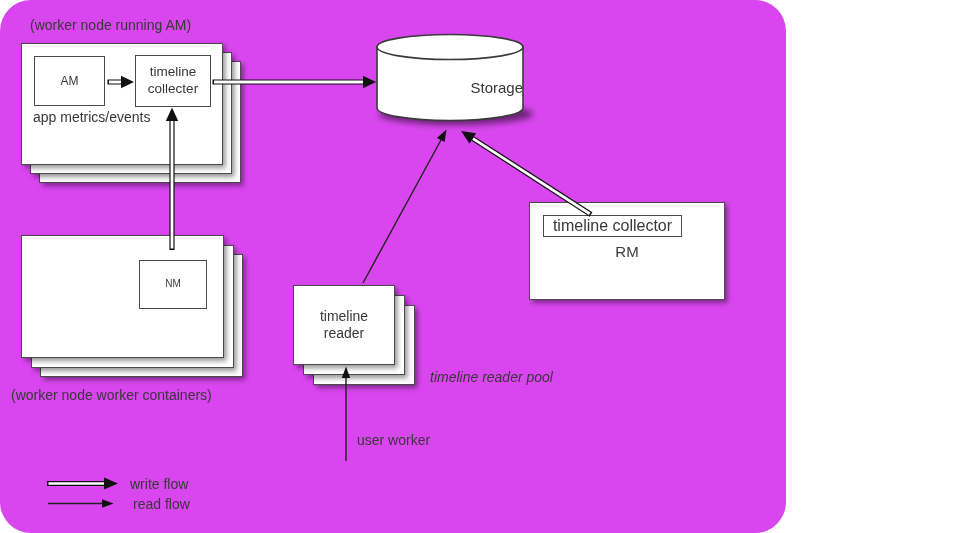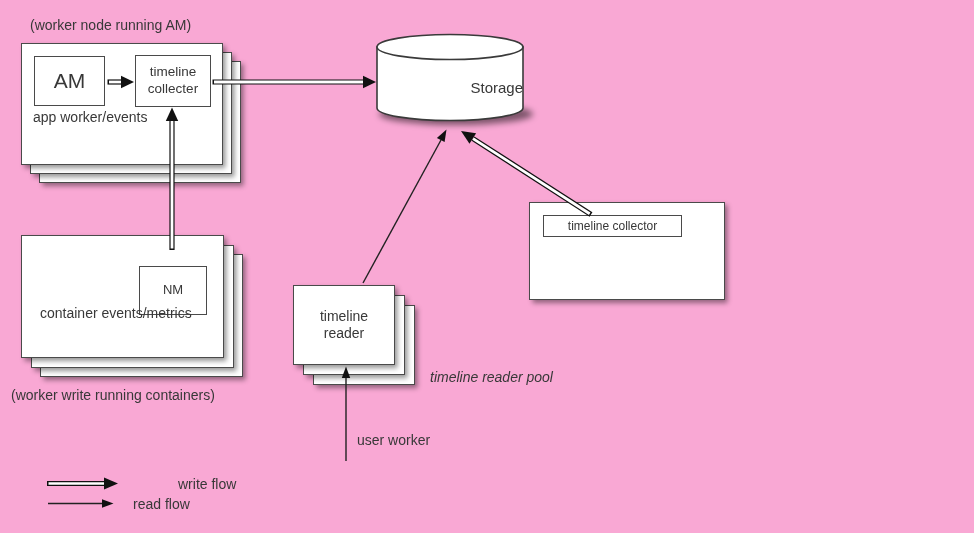--- a/index.html
+++ b/index.html
@@ -1,18 +1,18 @@
 <!DOCTYPE html>
 <html><head>
 <meta charset="utf-8">
 <style>
   html,body{margin:0;padding:0;background:#ffffff;}
   .canvas{
-    position:relative;width:974px;height:533px;background:#f9a8d4;
-    font-family:"Liberation Sans",sans-serif;color:#383838;overflow:hidden;
+    position:relative;width:786px;height:533px;background:#d946ef;
+    font-family:"Liberation Sans",sans-serif;color:#383838;overflow:hidden;border-radius:31px;
   }
   .box{
     position:absolute;background:#ffffff;border:1.6px solid #4a4a4a;
     box-sizing:border-box;
   }
   .shadow{box-shadow:2.5px 3px 5px rgba(0,0,0,0.42);}
   .node-label{
     display:flex;align-items:center;justify-content:center;
     text-align:center;white-space:pre-line;line-height:1.25;
   }
@@ -24,53 +24,53 @@
 <body>
 
 <div class="canvas">
 
   <div class="caption" style="left:30px;top:17px;">(worker node running AM)</div>
 
   <div class="box shadow" style="left:39px;top:61px;width:202px;height:122px;"></div>
   <div class="box shadow" style="left:30px;top:52px;width:202px;height:122px;"></div>
   <div class="box shadow" style="left:21px;top:43px;width:202px;height:122px;"></div>
 
-  <div class="box node-label" style="left:34px;top:56px;width:71px;height:50px;font-size:21px;">AM</div>
+  <div class="box node-label" style="left:34px;top:56px;width:71px;height:50px;font-size:12px;">AM</div>
 
   <div class="box node-label" style="left:135px;top:55px;width:76px;height:52px;font-size:13.5px;">timeline
 collecter</div>
 
-  <div class="caption" style="left:33px;top:109px;">app worker/events</div>
+  <div class="caption" style="left:33px;top:109px;">app metrics/events</div>
 
   <div class="box shadow" style="left:40px;top:254px;width:203px;height:123px;"></div>
   <div class="box shadow" style="left:31px;top:245px;width:203px;height:123px;"></div>
   <div class="box shadow" style="left:21px;top:235px;width:203px;height:123px;"></div>
 
-  <div class="box node-label" style="left:139px;top:266px;width:68px;height:49px;font-size:13px;">NM</div>
+  <div class="box node-label" style="left:139px;top:260px;width:68px;height:49px;font-size:10px;">NM</div>
 
-  <div class="caption" style="left:40px;top:305px;">container events/metrics</div>
 
-  <div class="caption" style="left:11px;top:387px;">(worker write running containers)</div>
+  <div class="caption" style="left:11px;top:387px;">(worker node worker containers)</div>
 
 
   <div class="box shadow" style="left:529px;top:202px;width:196px;height:98px;"></div>
 
-  <div class="box node-label" style="left:543px;top:215px;width:139px;height:22px;font-size:12px;">timeline collector</div>
+  <div class="box node-label" style="left:543px;top:215px;width:139px;height:22px;font-size:16px;">timeline collector</div>
 
+  <div class="caption" style="left:529px;top:243px;width:196px;text-align:center;font-size:15px;">RM</div>
 
   <div class="box shadow" style="left:313px;top:305px;width:102px;height:80px;"></div>
   <div class="box shadow" style="left:303px;top:295px;width:102px;height:80px;"></div>
   <div class="box shadow node-label" style="left:293px;top:285px;width:102px;height:80px;font-size:14px;">timeline
 reader</div>
 
   <div class="caption" style="left:430px;top:369px;font-style:italic;">timeline reader pool</div>
 
   <div class="caption" style="left:357px;top:432px;">user worker</div>
 
-  <div class="caption" style="left:130px;top:476px;margin-left:48px;">write flow</div>
+  <div class="caption" style="left:130px;top:476px;">write flow</div>
   <div class="caption" style="left:133px;top:496px;text-align:right;">read flow</div>
 
   <svg class="overlay" width="974" height="533" viewBox="0 0 974 533">
     <defs>
       <filter id="soft" x="-50%" y="-50%" width="200%" height="200%">
         <feGaussianBlur stdDeviation="3"></feGaussianBlur>
       </filter>
     </defs>
 
     <g>

